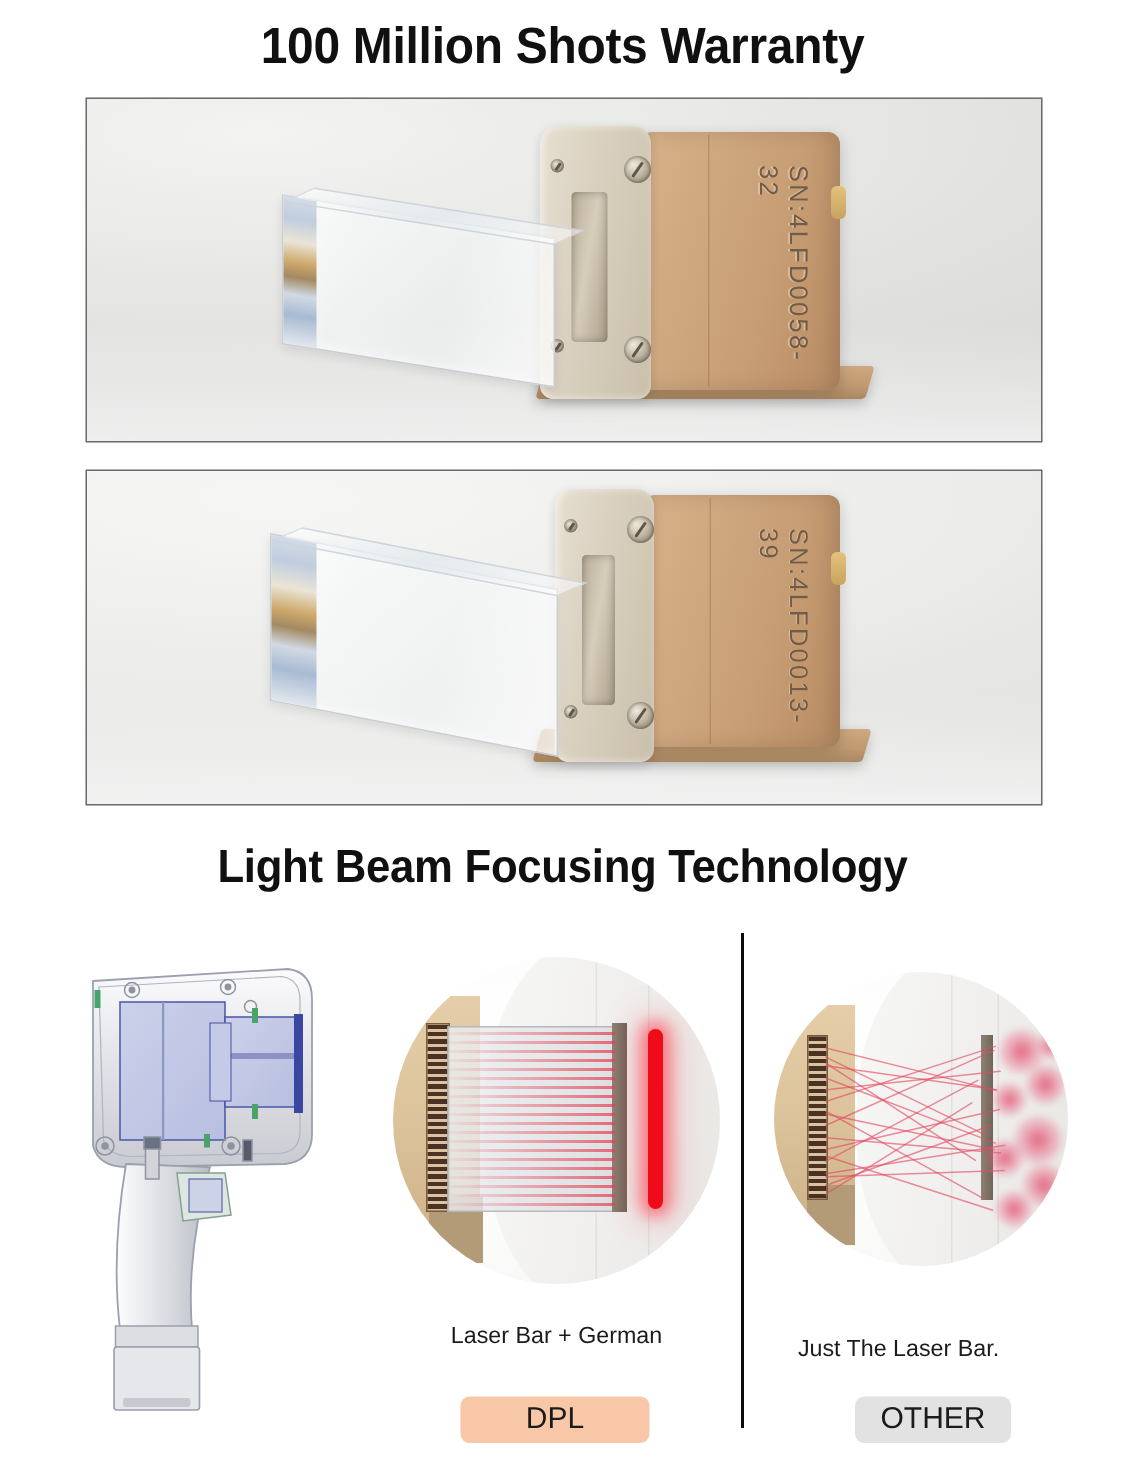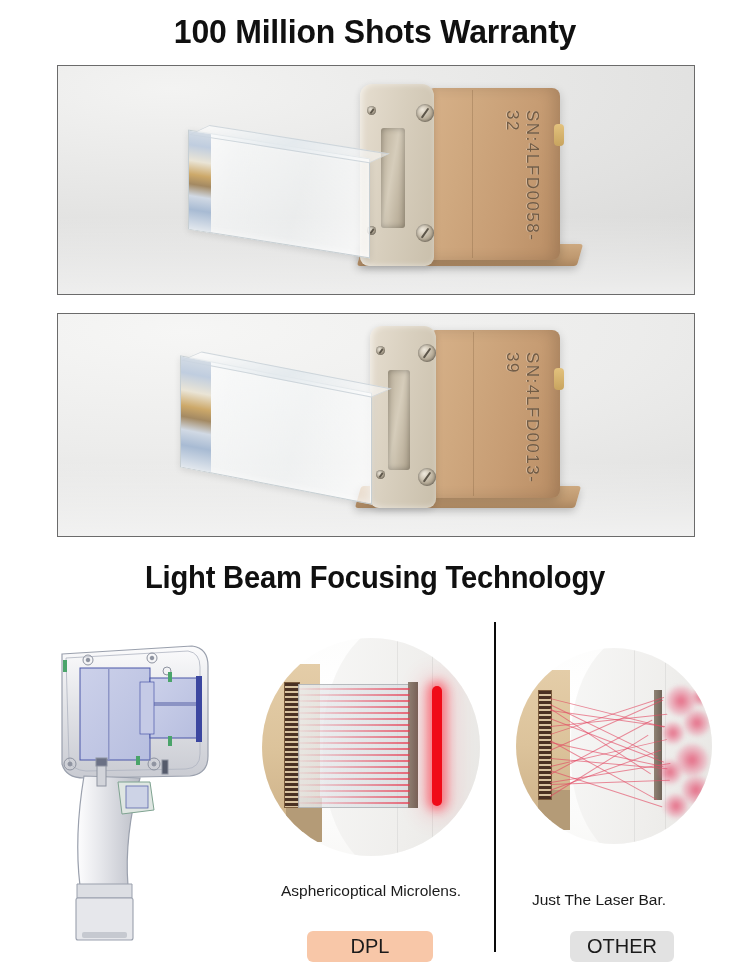--- a/index.html
+++ b/index.html
@@ -406,21 +406,21 @@
       <div class="blob" style="left:160px;top:96px;width:32px;height:32px;"></div>
       <div class="blob" style="left:142px;top:112px;width:24px;height:24px;"></div>
       <div class="blob" style="left:166px;top:128px;width:28px;height:28px;"></div>
       <div class="blob" style="left:148px;top:146px;width:24px;height:24px;"></div>
       <div class="blob" style="left:176px;top:40px;width:18px;height:18px;"></div>
       <div class="blob" style="left:178px;top:150px;width:20px;height:20px;"></div>
     </div>
   </div>
 
   <div class="caption" id="caption-dpl">
-    <div>Asphericoptical Microlens.</div>
+    <div>Laser Bar + German</div>
   </div>
 
   <div class="caption" id="caption-other">
     <div>Just The Laser Bar.</div>
   </div>
 
   <div class="badge" id="badge-other">OTHER</div>
   <div class="badge" id="badge-dpl">DPL</div>
 
 </div>

